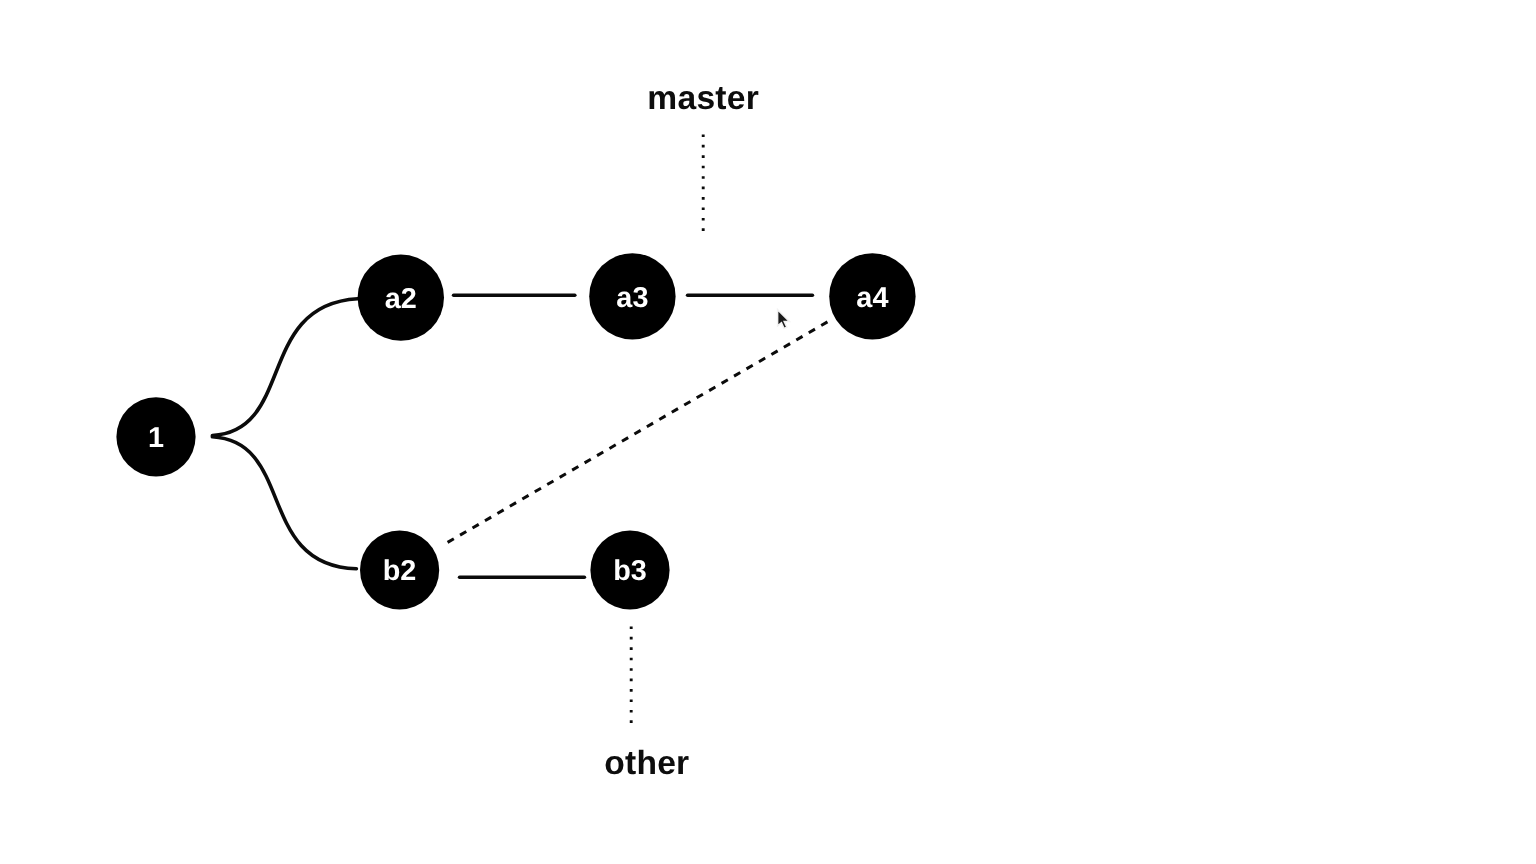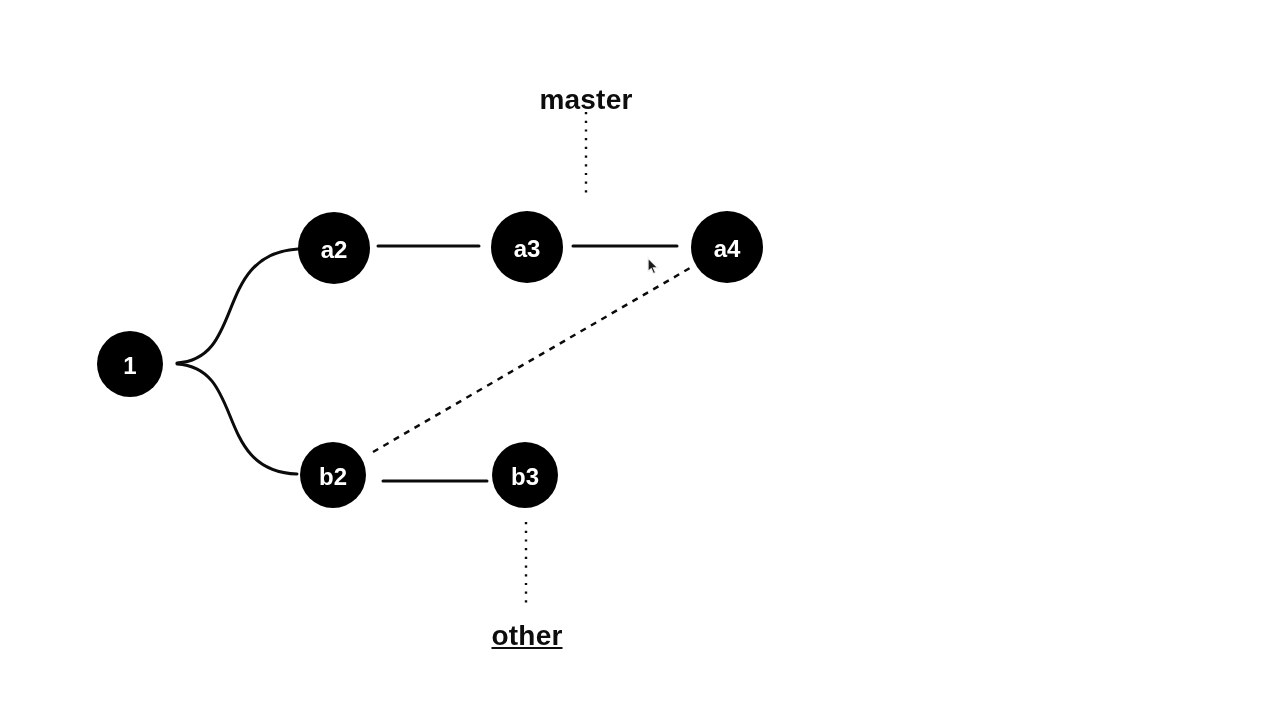--- a/index.html
+++ b/index.html
@@ -61,16 +61,16 @@
       <text x="527" y="247" text-anchor="middle" dominant-baseline="central" dy="1" class="node-text">a3</text>
       <circle cx="727" cy="247" r="36" fill="#000000"></circle>
       <text x="727" y="247" text-anchor="middle" dominant-baseline="central" dy="1" class="node-text">a4</text>
       <circle cx="333" cy="475" r="33" fill="#000000"></circle>
       <text x="333" y="475" text-anchor="middle" dominant-baseline="central" dy="1" class="node-text">b2</text>
       <circle cx="525" cy="475" r="33" fill="#000000"></circle>
       <text x="525" y="475" text-anchor="middle" dominant-baseline="central" dy="1" class="node-text">b3</text>
       <path d="M 0 0 L 0 13.6 L 3.2 10.9 L 5.4 15.8 L 7.7 14.7 L 5.5 9.9 L 9.8 9.9 Z" transform="translate(648,258)" fill="#1a1a1a" stroke="#f2f2f2" stroke-width="1.3"></path>
     </svg>
 
-  <div class="branch-label" id="branch-label-0" style="left: 586px; top: 100px; text-align: center;">master</div>
+  <div class="branch-label" id="branch-label-0" style="left: 586px; top: 82px; text-align: center;">master</div>
 
-  <div class="branch-label" id="branch-label-1" style="left: 527px; top: 636px; text-decoration: underline;">other</div>
+  <div class="branch-label" id="branch-label-1" style="left: 539px; top: 636px;">other</div>
 </div>
 
 </body></html>

